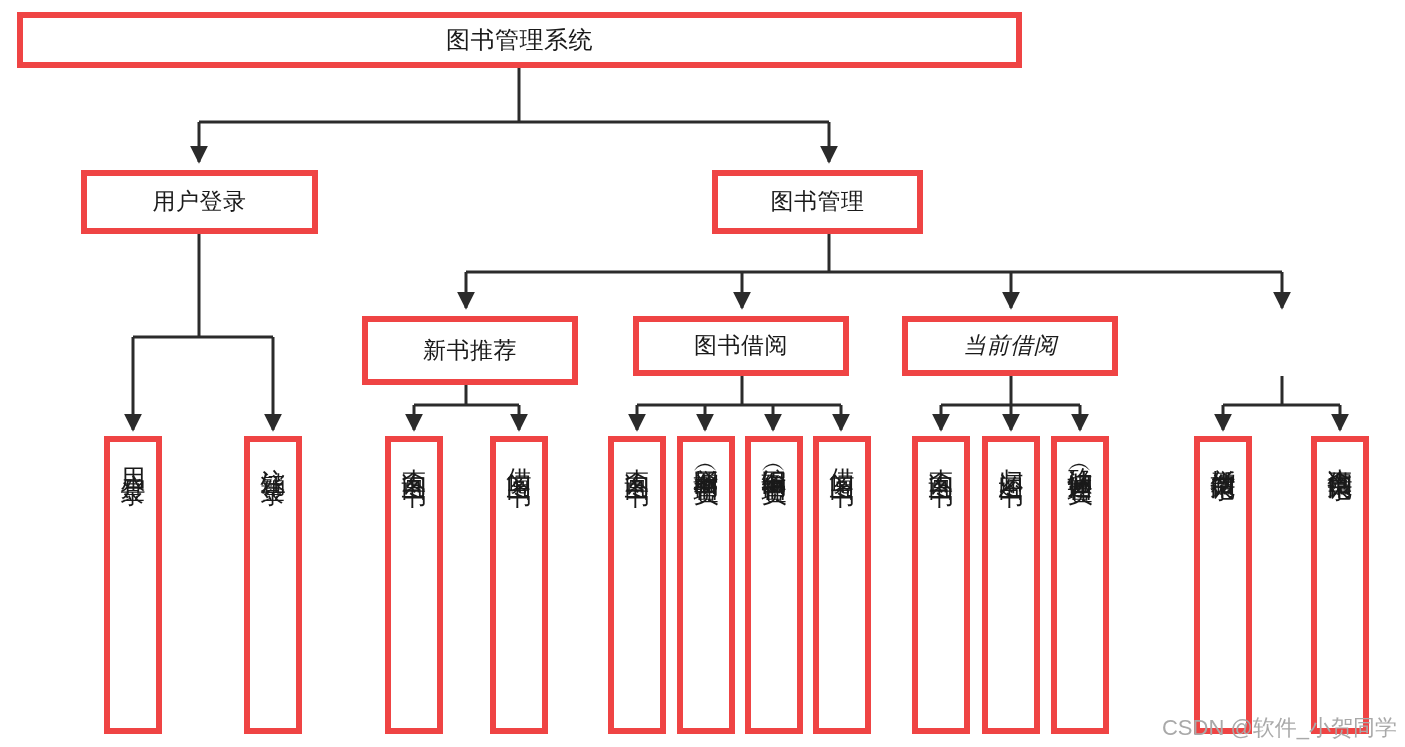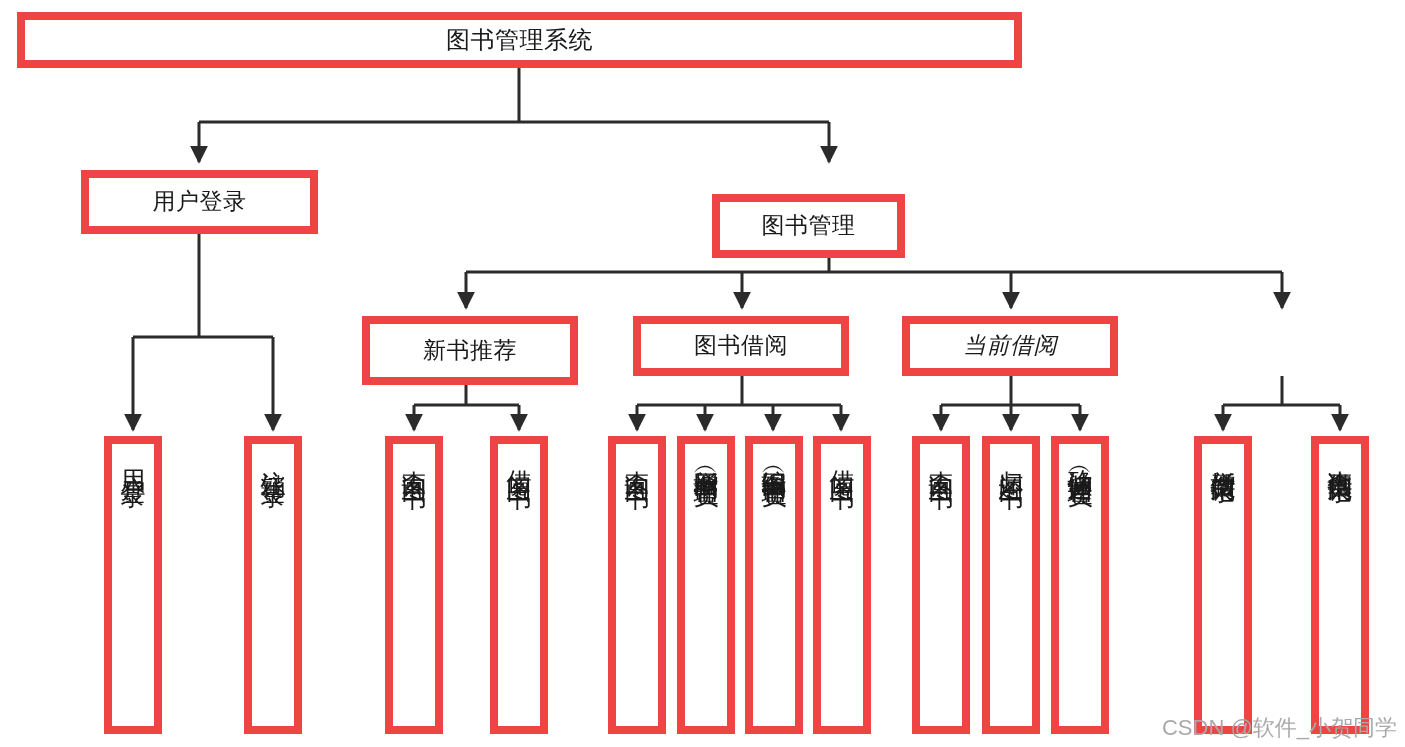--- a/index.html
+++ b/index.html
@@ -24,21 +24,21 @@
     left: 0;
     top: 0;
     width: 1405px;
     height: 747px;
     pointer-events: none;
   }
   .node {
     position: absolute;
     box-sizing: border-box;
     background: #ffffff;
-    border: 8px solid #ef4444;
+    border: 6px solid #ef4444;
     display: flex;
     align-items: center;
     justify-content: center;
     color: #1a1a1a;
   }
   .node .label {
     display: block;
     text-align: center;
     line-height: 1.18;
     color: #1a1a1a;
@@ -133,21 +133,21 @@
   </svg>
 
   <div class="node horiz root" style="left:17px; top:12px; width:1005px; height:56px;">
     <span class="label">图书管理系统</span>
   </div>
 
   <div class="node horiz" style="left:81px; top:170px; width:237px; height:64px;">
     <span class="label">用户登录</span>
   </div>
 
-  <div class="node horiz" style="left:712px; top:170px; width:193px; height:64px;margin-top:24px;">
+  <div class="node horiz" style="left:712px; top:170px; width:211px; height:64px;">
     <span class="label">图书管理</span>
   </div>
 
   <div class="node horiz" style="left:362px; top:316px; width:216px; height:69px;">
     <span class="label">新书推荐</span>
   </div>
 
   <div class="node horiz" style="left:633px; top:316px; width:216px; height:60px;">
     <span class="label">图书借阅</span>
   </div>

